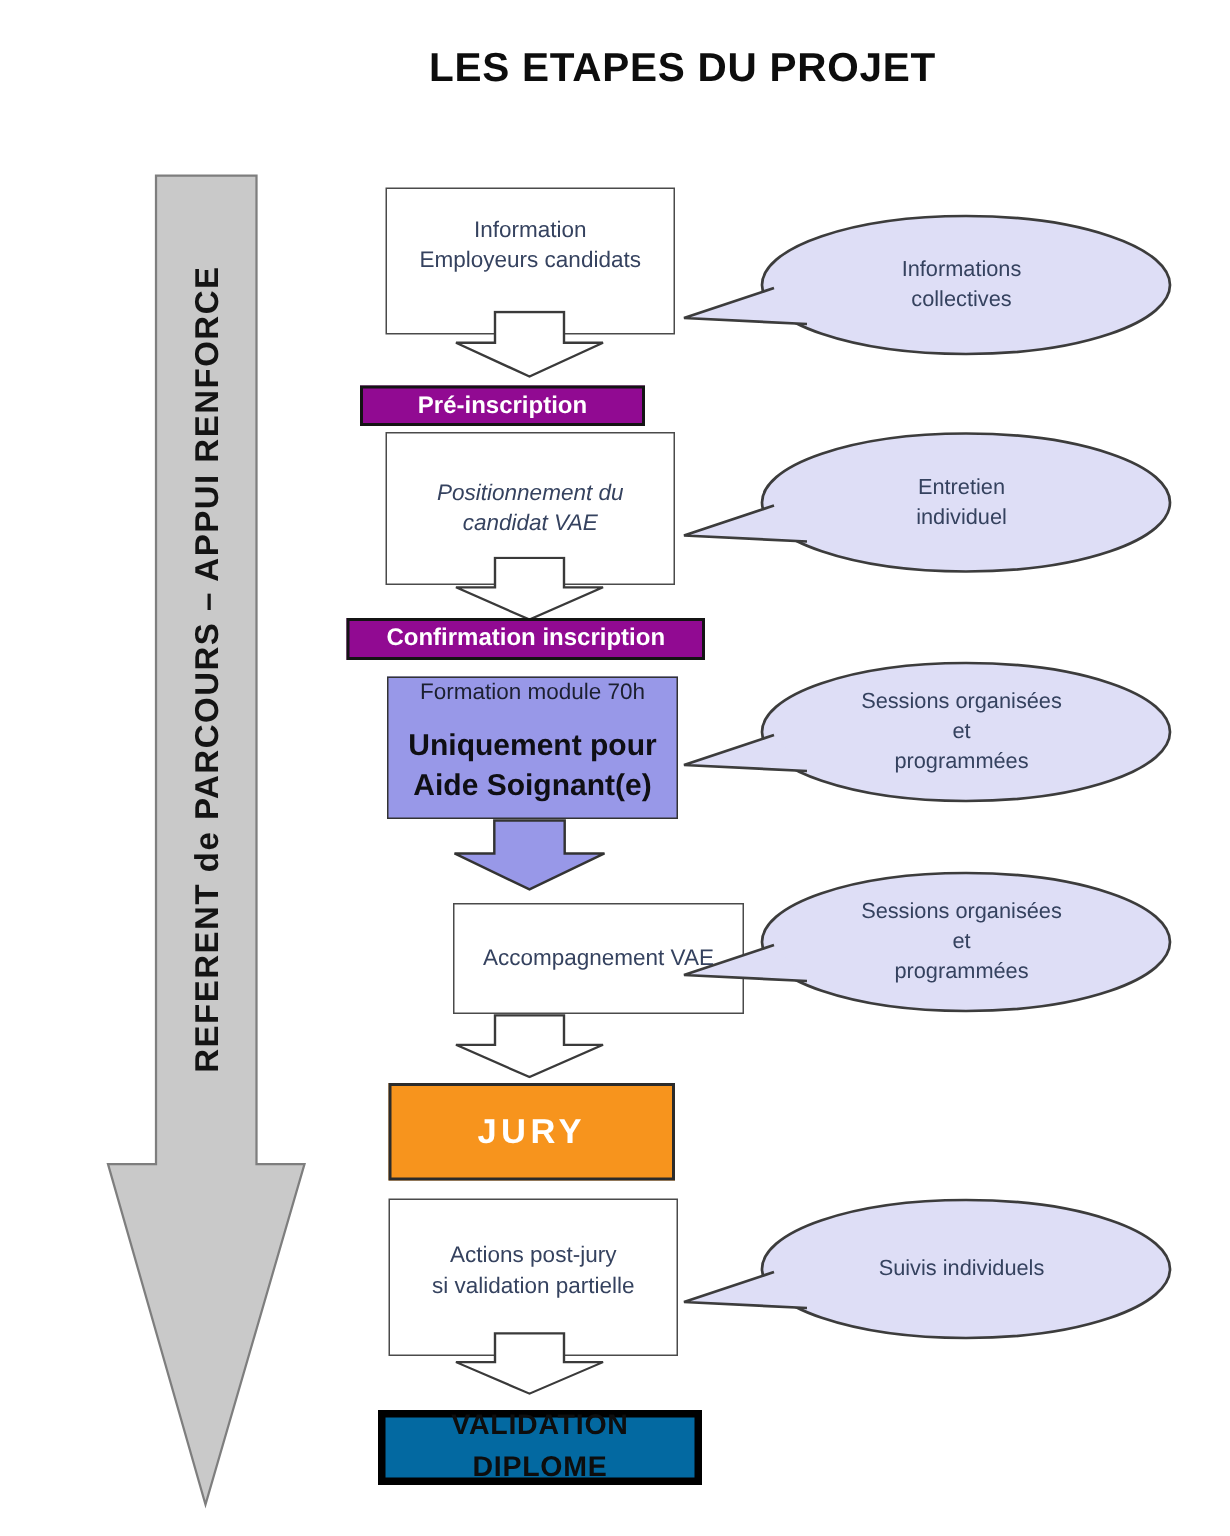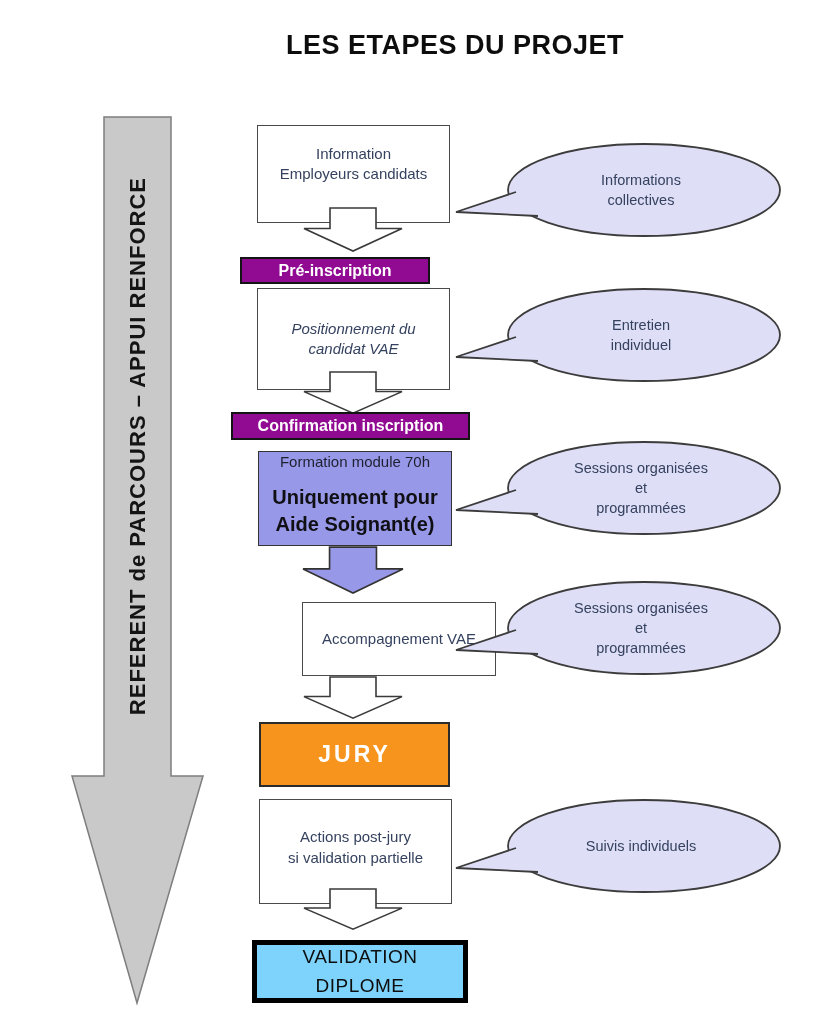--- a/index.html
+++ b/index.html
@@ -56,24 +56,24 @@
   .banner.conf{left:231px;top:412px;width:239px;height:28px;}
 
   .jury{
     position:absolute;left:259px;top:722px;width:191px;height:65px;
     background:var(--jury-orange);border:2px solid #2b2b2b;
     display:flex;align-items:center;justify-content:center;
     color:#fff;font-weight:bold;font-size:23px;letter-spacing:3px;
   }
 
   .validation{
-    position:absolute;left:252px;top:940px;width:216px;height:63px;
-    background:#7dd3fc;border:5px solid #000;
+    position:absolute;left:252px;top:940px;width:216px;height:50px;
+    background:#0369a1;border:5px solid #000;
     display:flex;align-items:center;justify-content:center;text-align:center;
-    font-weight:normal;font-size:19px;color:#0d0d0d;line-height:1.5;letter-spacing:.5px;
+    font-weight:bold;font-size:19px;color:#0d0d0d;line-height:1.5;letter-spacing:.5px;
   }
 
   .blk-arrow{position:absolute;width:100px;height:45px;}
   .blk-arrow polygon{fill:#fff;stroke:#3a3a3a;stroke-width:1.6;stroke-linejoin:miter;}
   .blk-arrow.purple polygon{fill:var(--formation-purple);stroke:#333;}
   .a1{left:303px;top:207px;}
   .a2{left:303px;top:371px;height:43px;}
   .a3{left:302px;top:546px;width:102px;height:48px;}
   .a4{left:303px;top:676px;height:43px;}
   .a5{left:303px;top:888px;height:42px;}

